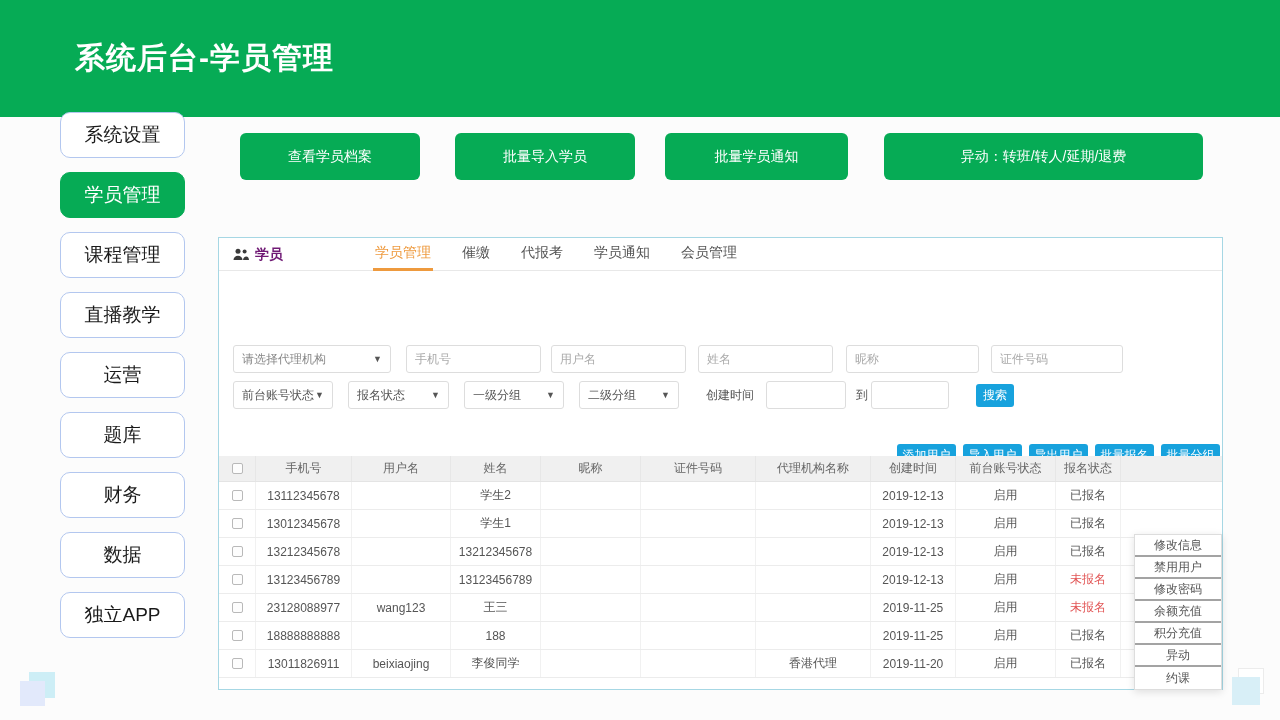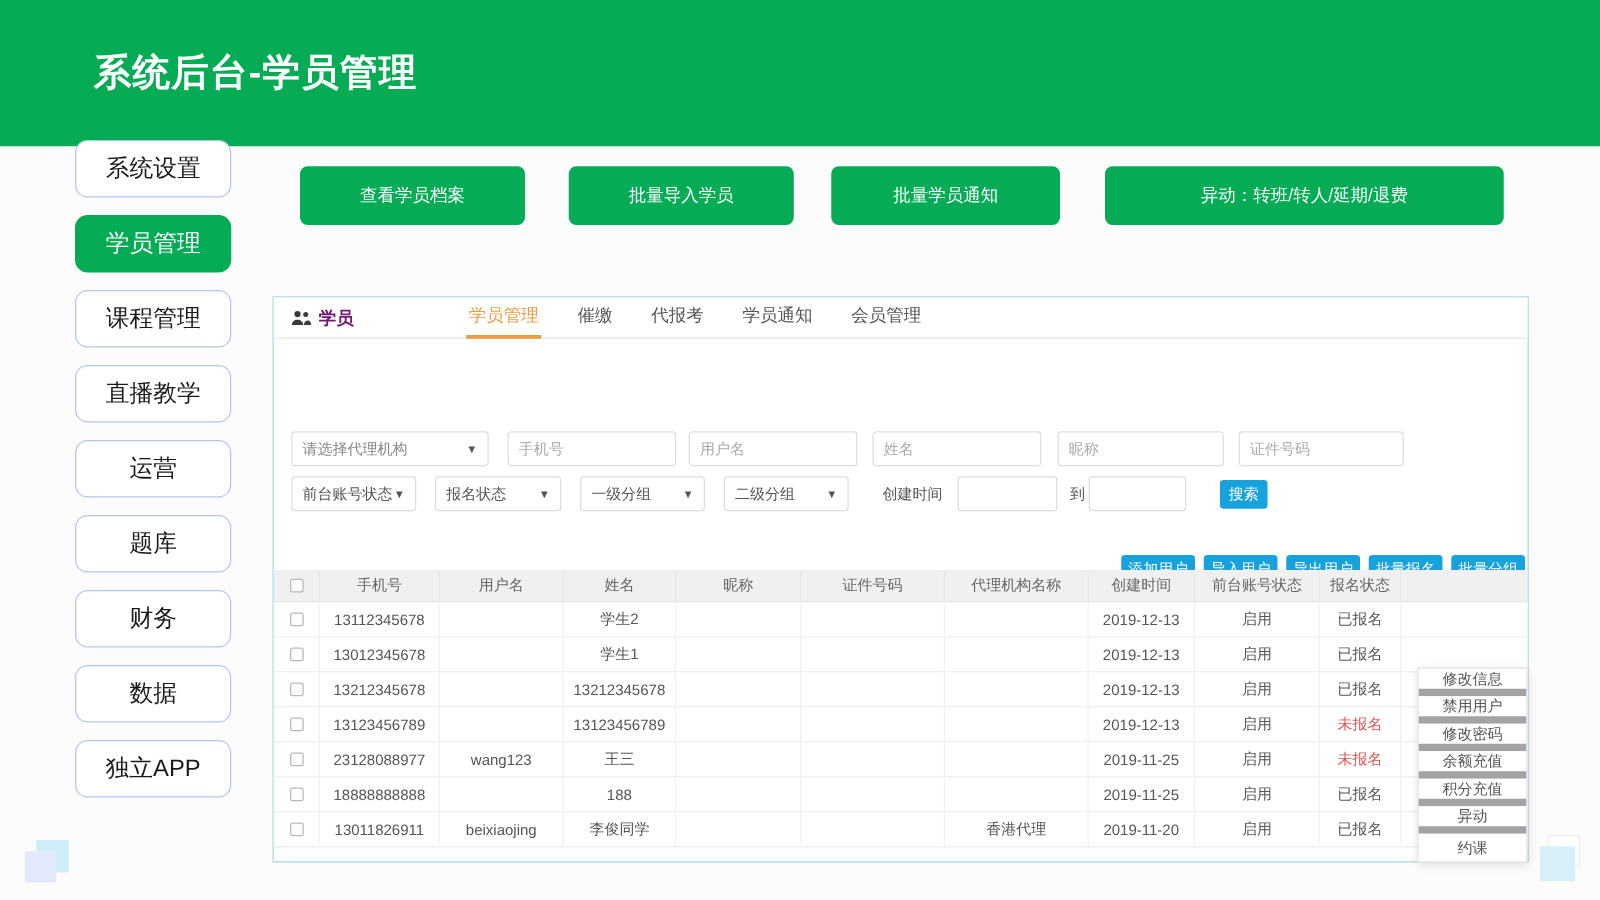--- a/index.html
+++ b/index.html
@@ -69,21 +69,21 @@
   .cw6{width:115px;} .cw7{width:85px;} .cw8{width:100px;} .cw9{width:65px;} .cw10{width:101px;margin-top:28px;}
   .cb { width:11px; height:11px; border:1px solid #b9b9b9; border-radius:2px; background:#fdfdfd; cursor:pointer; }
   .red { color:#e25555; }
   .alink { color:#56b6d6; cursor:pointer; }
   .alink.underline { text-decoration:underline; }
   .sep { color:#7cc5de; margin:0 3px; }
   
   .more-menu { position:absolute; left:915px; top:296px; width:88px; background:#fff; border:1px solid #ddd;
     box-shadow:0 2px 8px rgba(0,0,0,.12); z-index:5; }
   .menu-item { height:22px; display:flex; align-items:center; justify-content:center; font-size:12px; color:#555;
-    border-bottom:6px solid #a3a3a3; cursor:pointer; background:#fff; }
+    border-bottom:2px solid #a3a3a3; cursor:pointer; background:#fff; }
   .menu-item:last-child { border-bottom:none; }
   
   .deco { position:absolute; }
   #deco-bl-cyan { left:29px; top:672px; width:26px; height:26px; background:#cdeef6; }
   #deco-bl-lav  { left:20px; top:681px; width:25px; height:25px; background:#e2e9fb; }
   #deco-br-outline { left:1238px; top:668px; width:26px; height:26px; background:#fff; border:1px solid #ececec; }
   #deco-br-cyan { left:1232px; top:677px; width:28px; height:28px; background:#d8eff7; }
 </style>
 </head>
 <body>

